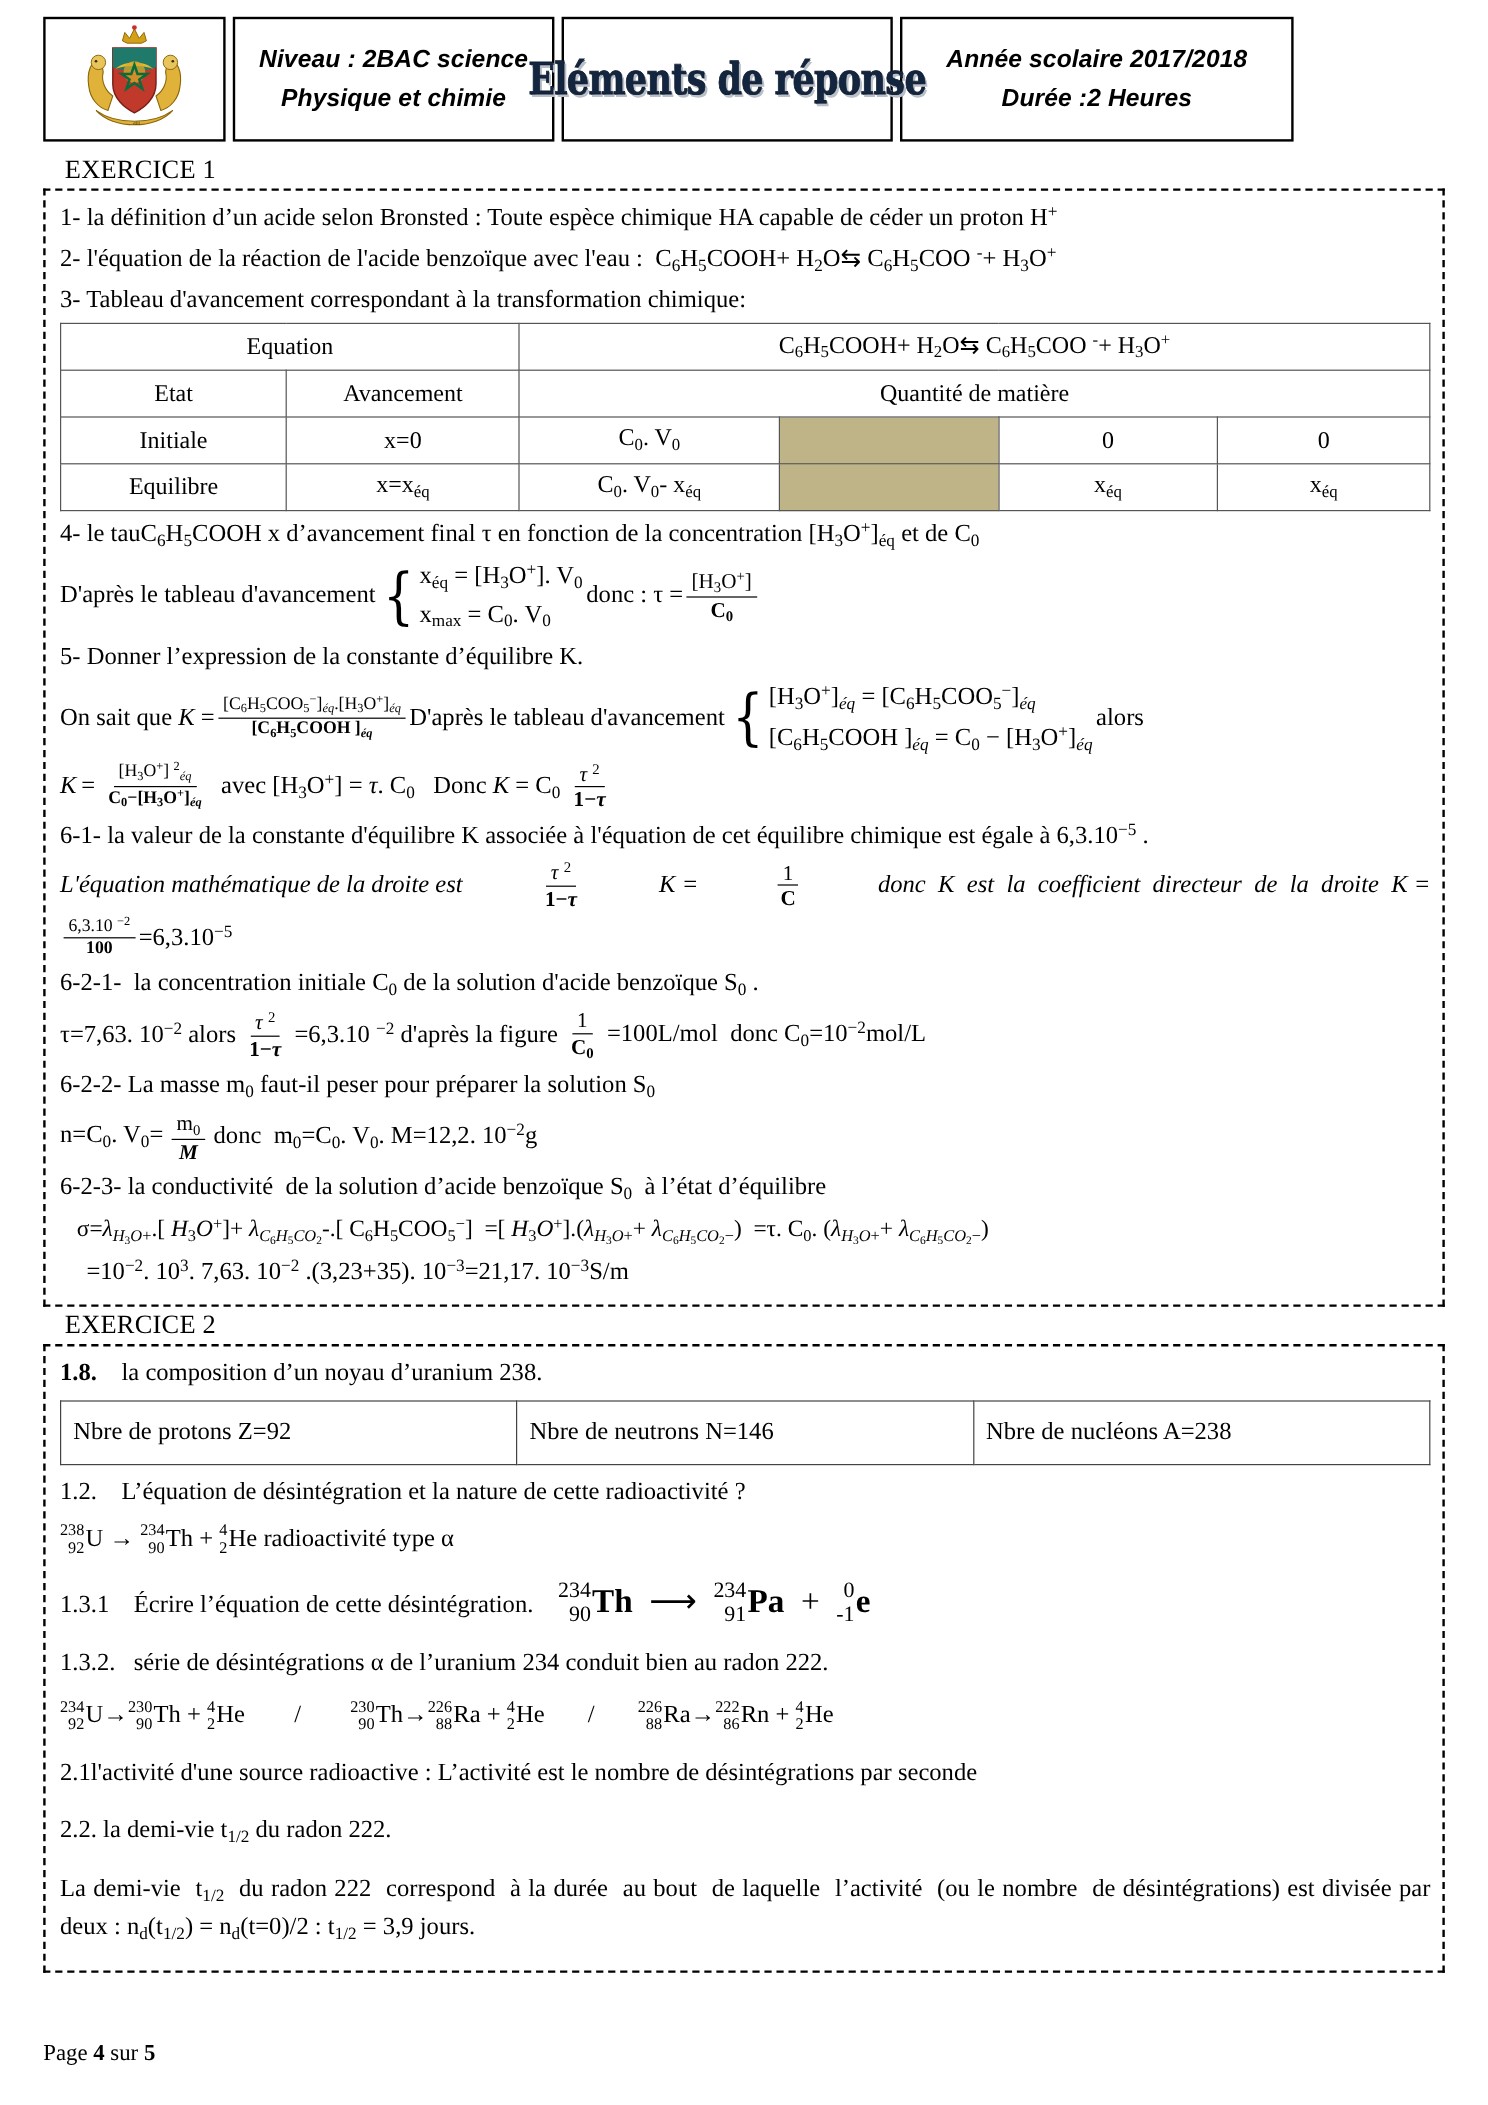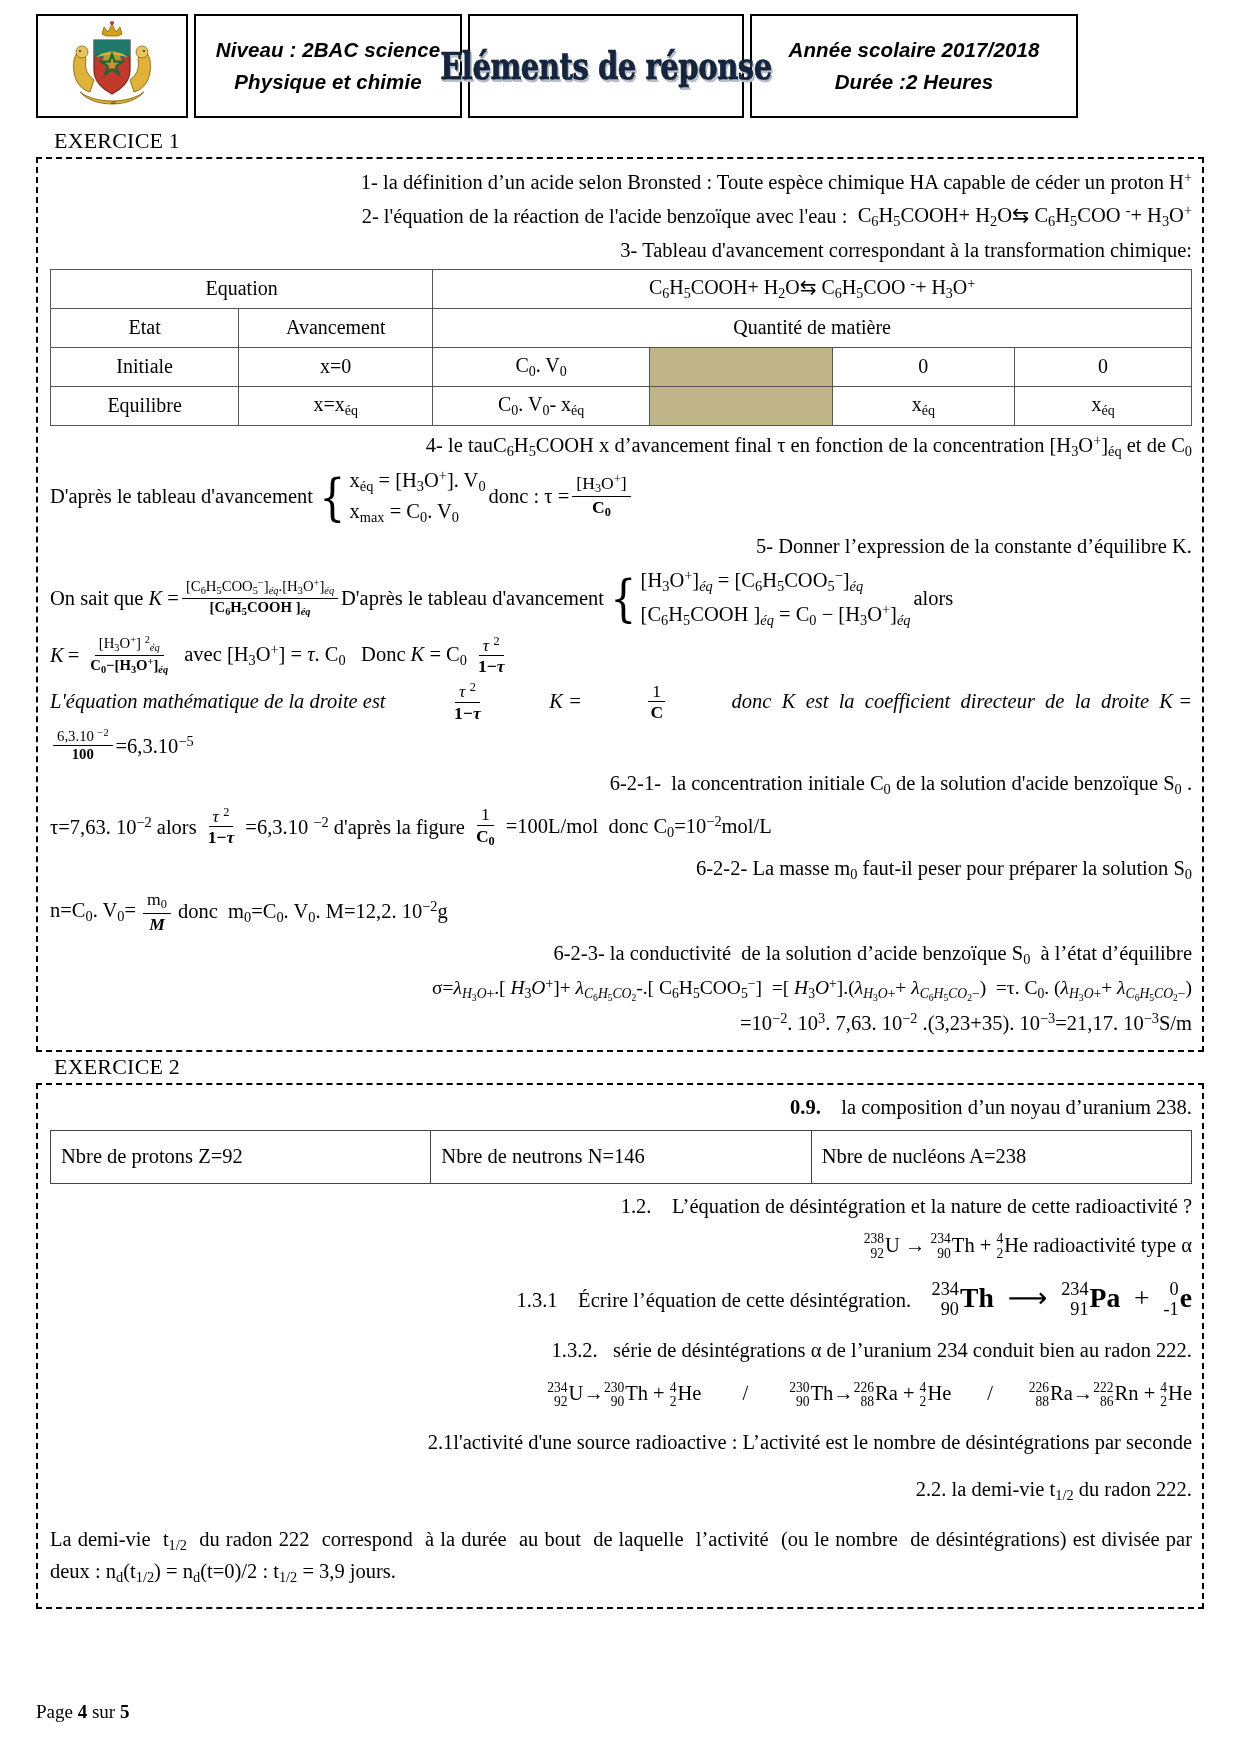--- a/index.html
+++ b/index.html
@@ -82,21 +82,20 @@
     border: 2.5px dashed #000;
     padding: 6px 10px 8px 12px;
     box-sizing: border-box;
   }
 
   .ln {
     font-size: 20.5px;
     line-height: 1.42;
     margin: 2px 0 4px 0;
     white-space: nowrap;
-    text-align: right;
   }
   .ln.wrap { white-space: normal; }
 
   sub { font-size: 0.7em; vertical-align: -0.28em; }
   sup { font-size: 0.7em; vertical-align: 0.46em; }
 
   
   table.adv {
     border-collapse: collapse;
     width: 100%;
@@ -357,20 +356,23 @@
         <span class="num">[H<sub>3</sub>O<sup>+</sup>]&nbsp;<sup>2</sup><sub><i>éq</i></sub></span>
         <span class="den">C<sub>0</sub>−[H<sub>3</sub>O<sup>+</sup>]<sub><i>éq</i></sub></span>
       </span>
       <span>&nbsp;avec [H<sub>3</sub>O<sup>+</sup>] = <i>τ</i>. C<sub>0</sub>&nbsp;&nbsp;&nbsp;Donc <span class="mi">K</span> = C<sub>0</sub></span>
       <span class="frac">
         <span class="num"><i>τ</i>&nbsp;<sup>2</sup></span>
         <span class="den">1−<i>τ</i></span>
       </span>
     </div>
 
+    <div class="ln wrap">
+      6-1- la valeur de la constante d'équilibre K associée à l'équation de cet équilibre chimique est égale à 6,3.10<sup>−5</sup> .
+    </div>
 
     <div class="eqline gap" style="justify-content:space-between;">
       <span class="ital">L'équation mathématique de la droite est</span>
       <span class="frac">
         <span class="num"><i>τ</i>&nbsp;<sup>2</sup></span>
         <span class="den">1−<i>τ</i></span>
       </span>
       <span class="mi">K =</span>
       <span class="frac">
         <span class="num">1</span>
@@ -430,21 +432,21 @@
       =10<sup>−2</sup>. 10<sup>3</sup>. 7,63. 10<sup>−2</sup> .(3,23+35). 10<sup>−3</sup>=21,17. 10<sup>−3</sup>S/m
     </div>
 
   </div>
 
   <div class="exo-label">EXERCICE 2</div>
 
   <div class="dashbox">
 
     <div class="ln">
-      <b>0.9.</b>&nbsp;&nbsp;&nbsp;
+      <b>1.8.</b>&nbsp;&nbsp;&nbsp;
       <span>la composition d’un noyau d’uranium 238.</span>
     </div>
 
     <table class="nuc">
       <tbody>
           <tr>
         <td>Nbre de protons Z=92</td>
         <td>Nbre de neutrons N=146</td>
         <td>Nbre de nucléons A=238</td>
       </tr>

